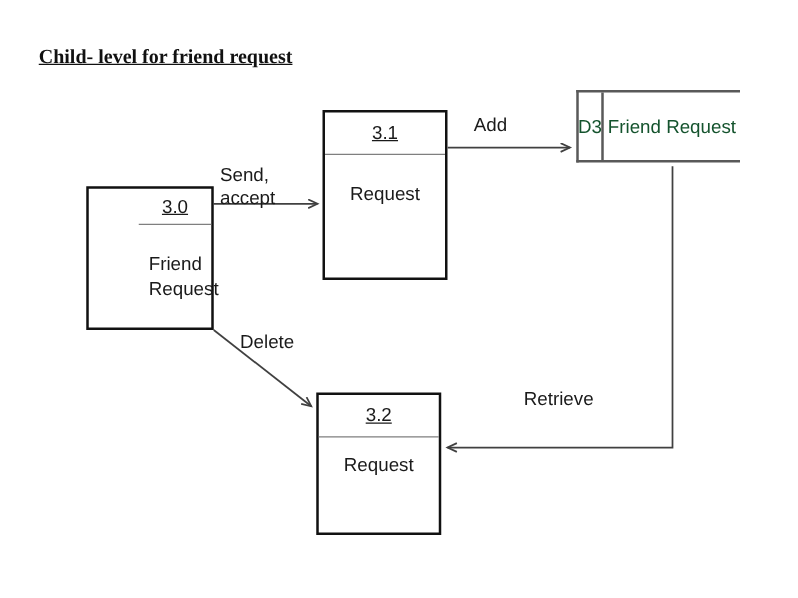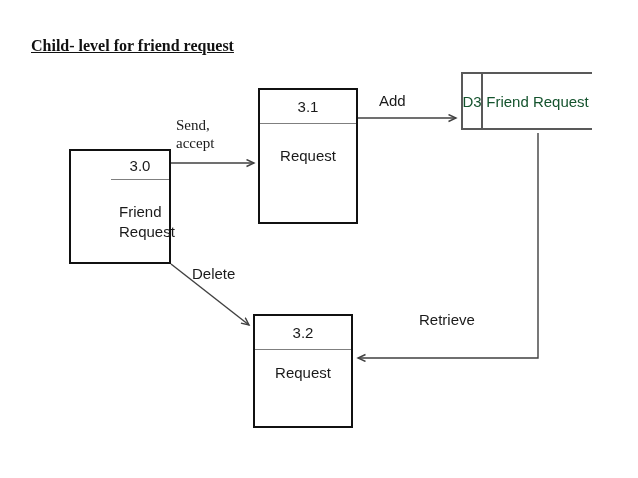--- a/index.html
+++ b/index.html
@@ -41,20 +41,21 @@
     box-sizing: border-box;
     color: #1a1a1a;
     font-size: 15px;
   }
   .process .hdr {
     border-bottom: 1px solid #7f7f7f;
     display: flex;
     align-items: center;
     justify-content: center;
     box-sizing: border-box;
+    text-decoration: underline;
   }
   .process .body {
     box-sizing: border-box;
     white-space: pre-line;
     line-height: 20px;
   }
   #p30 { left: 69px;  top: 149px; width: 102px; height: 115px; padding-left: 40px; }
   #p30 .hdr { height: 29px; }
   #p30 .body { padding: 6px 6px 0 8px; text-align: left; margin-top: 16px; }
   #p31 { left: 258px; top: 88px;  width: 100px; height: 136px; }
@@ -95,21 +96,21 @@
     justify-content: center;
     white-space: nowrap;
   }
   .flow-label {
     position: absolute;
     font-size: 15px;
     color: #1a1a1a;
     white-space: pre-line;
     line-height: 18px;
   }
-  #lbl-send    { left: 176px; top: 116px; font-family: Liberation Serif, serif; }
+  #lbl-send    { left: 176px; top: 132px; }
   #lbl-add     { left: 379px; top: 92px;  }
   #lbl-delete  { left: 192px; top: 265px; }
   #lbl-retrieve{ left: 419px; top: 311px; }
 </style>
 </head>
 <body>
 
 <div id="canvas">
 
   <div class="title">Child- level for friend request</div>

